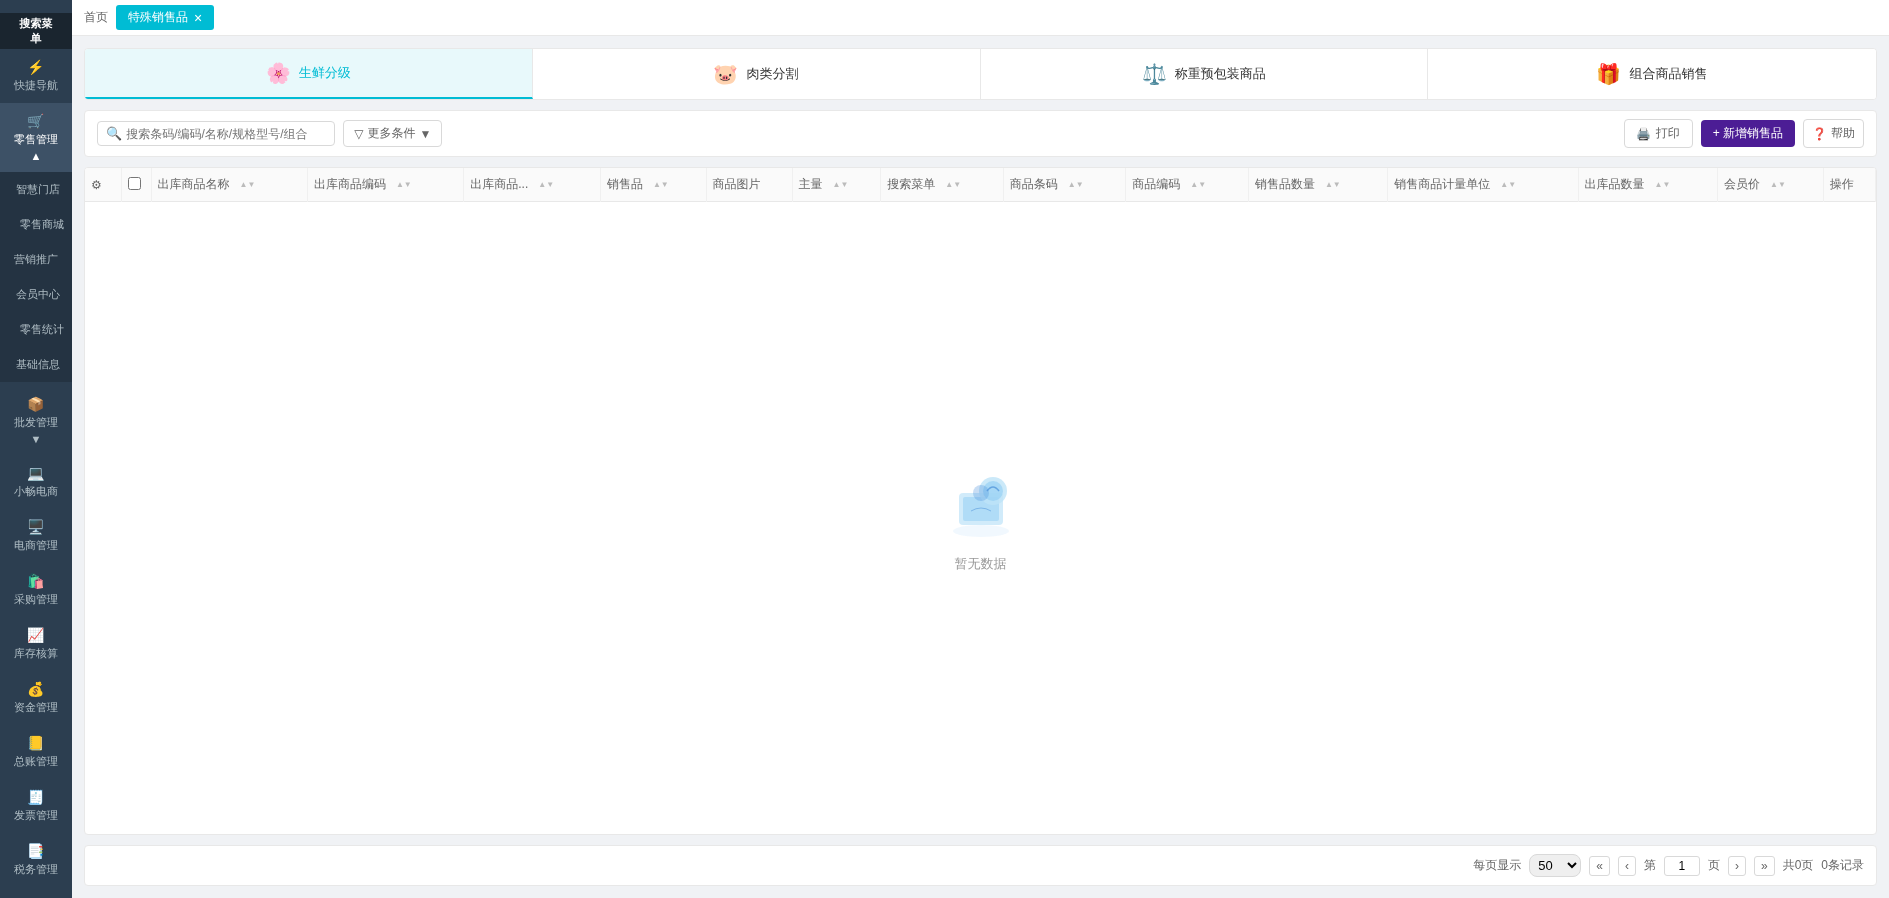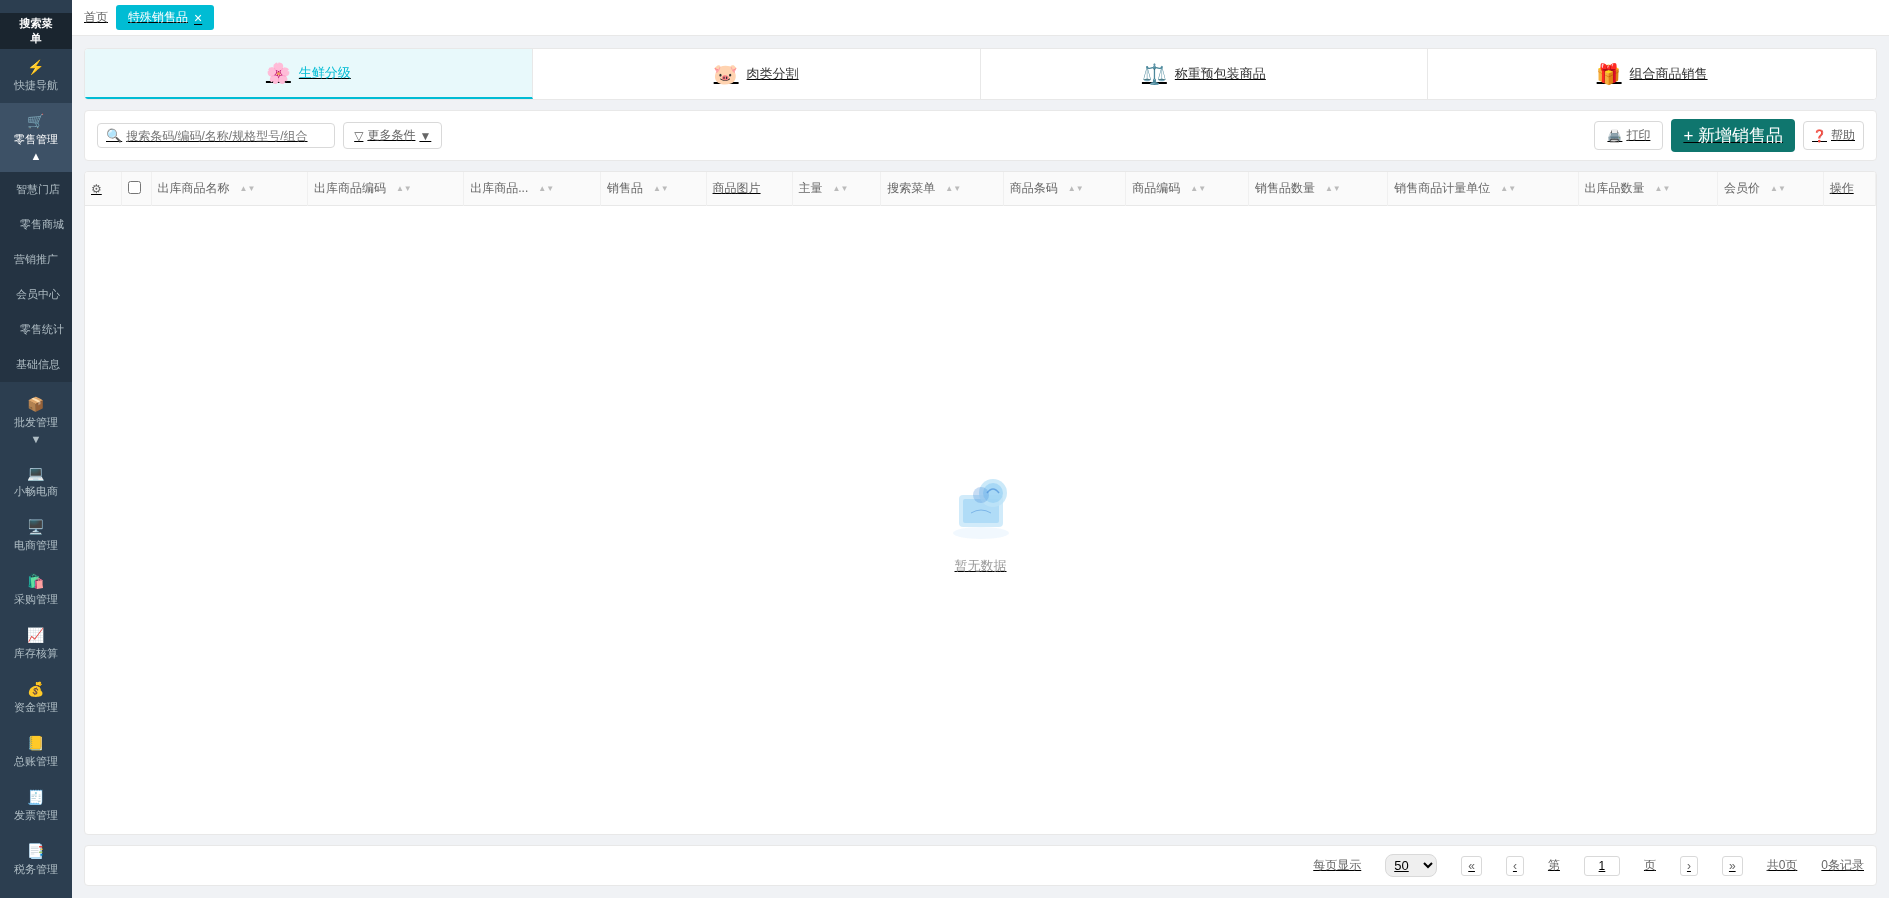--- a/index.html
+++ b/index.html
@@ -44,21 +44,20 @@
     .sidebar-item.active { background: #3d5166; color: #fff; }
     .sidebar-item .icon { font-size: 14px; }
     .sidebar-divider { height: 1px; background: #3d5166; margin: 2px 8px; }
 
     
     .main {
       flex: 1;
       display: flex;
       flex-direction: column;
       overflow: hidden;
-      text-decoration: underline;
     }
 
     
     .topbar {
       background: #fff;
       border-bottom: 1px solid #e8e8e8;
       padding: 0 12px;
       height: 36px;
       display: flex;
       align-items: center;
@@ -173,23 +172,23 @@
       background: #fff;
     }
     .add-btn {
       display: flex;
       align-items: center;
       gap: 4px;
       padding: 5px 12px;
       border: none;
       border-radius: 4px;
       cursor: pointer;
-      font-size: 17px;
+      font-size: 12px;
       color: #fff;
-      background: #0f766e;
+      background: #4c1d95;
     }
     .help-btn {
       display: flex;
       align-items: center;
       gap: 4px;
       padding: 5px 8px;
       border: 1px solid #d9d9d9;
       border-radius: 4px;
       cursor: pointer;
       font-size: 12px;
@@ -262,21 +261,21 @@
 
     
     .pagination-bar {
       background: #fff;
       border: 1px solid #e8e8e8;
       border-radius: 4px;
       padding: 8px 12px;
       display: flex;
       align-items: center;
       justify-content: flex-end;
-      gap: 24px;
+      gap: 8px;
       font-size: 12px;
       color: #666;
       flex-shrink: 0;
     }
     .pagination-bar select {
       border: 1px solid #d9d9d9;
       border-radius: 8px;
       padding: 2px 4px;
       font-size: 13px;
     }

